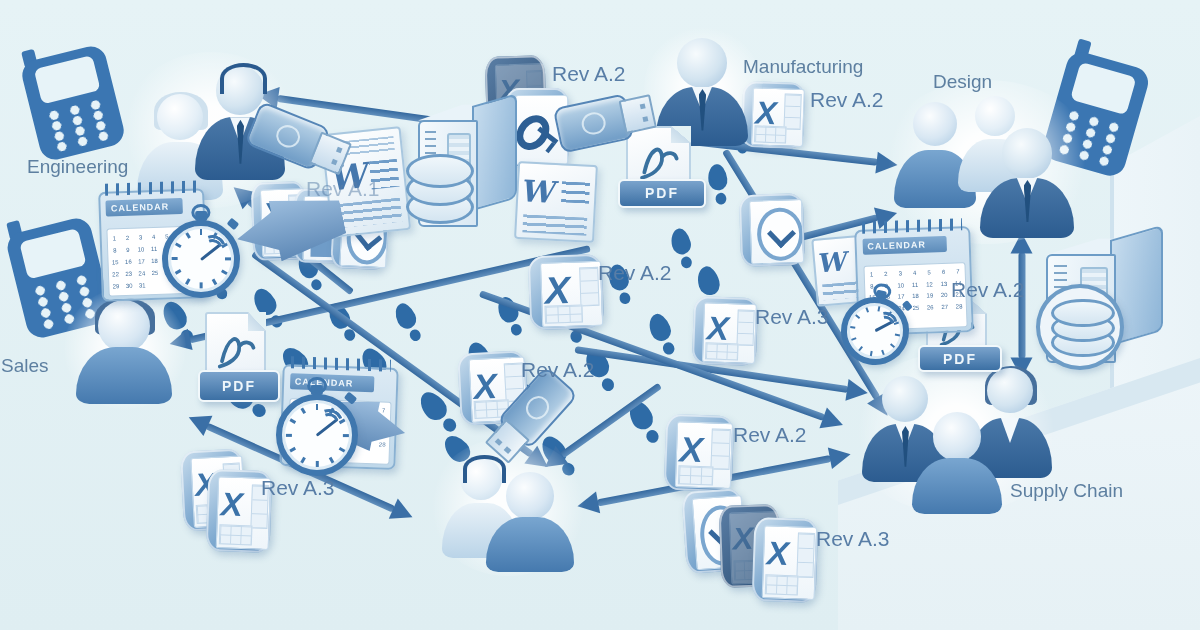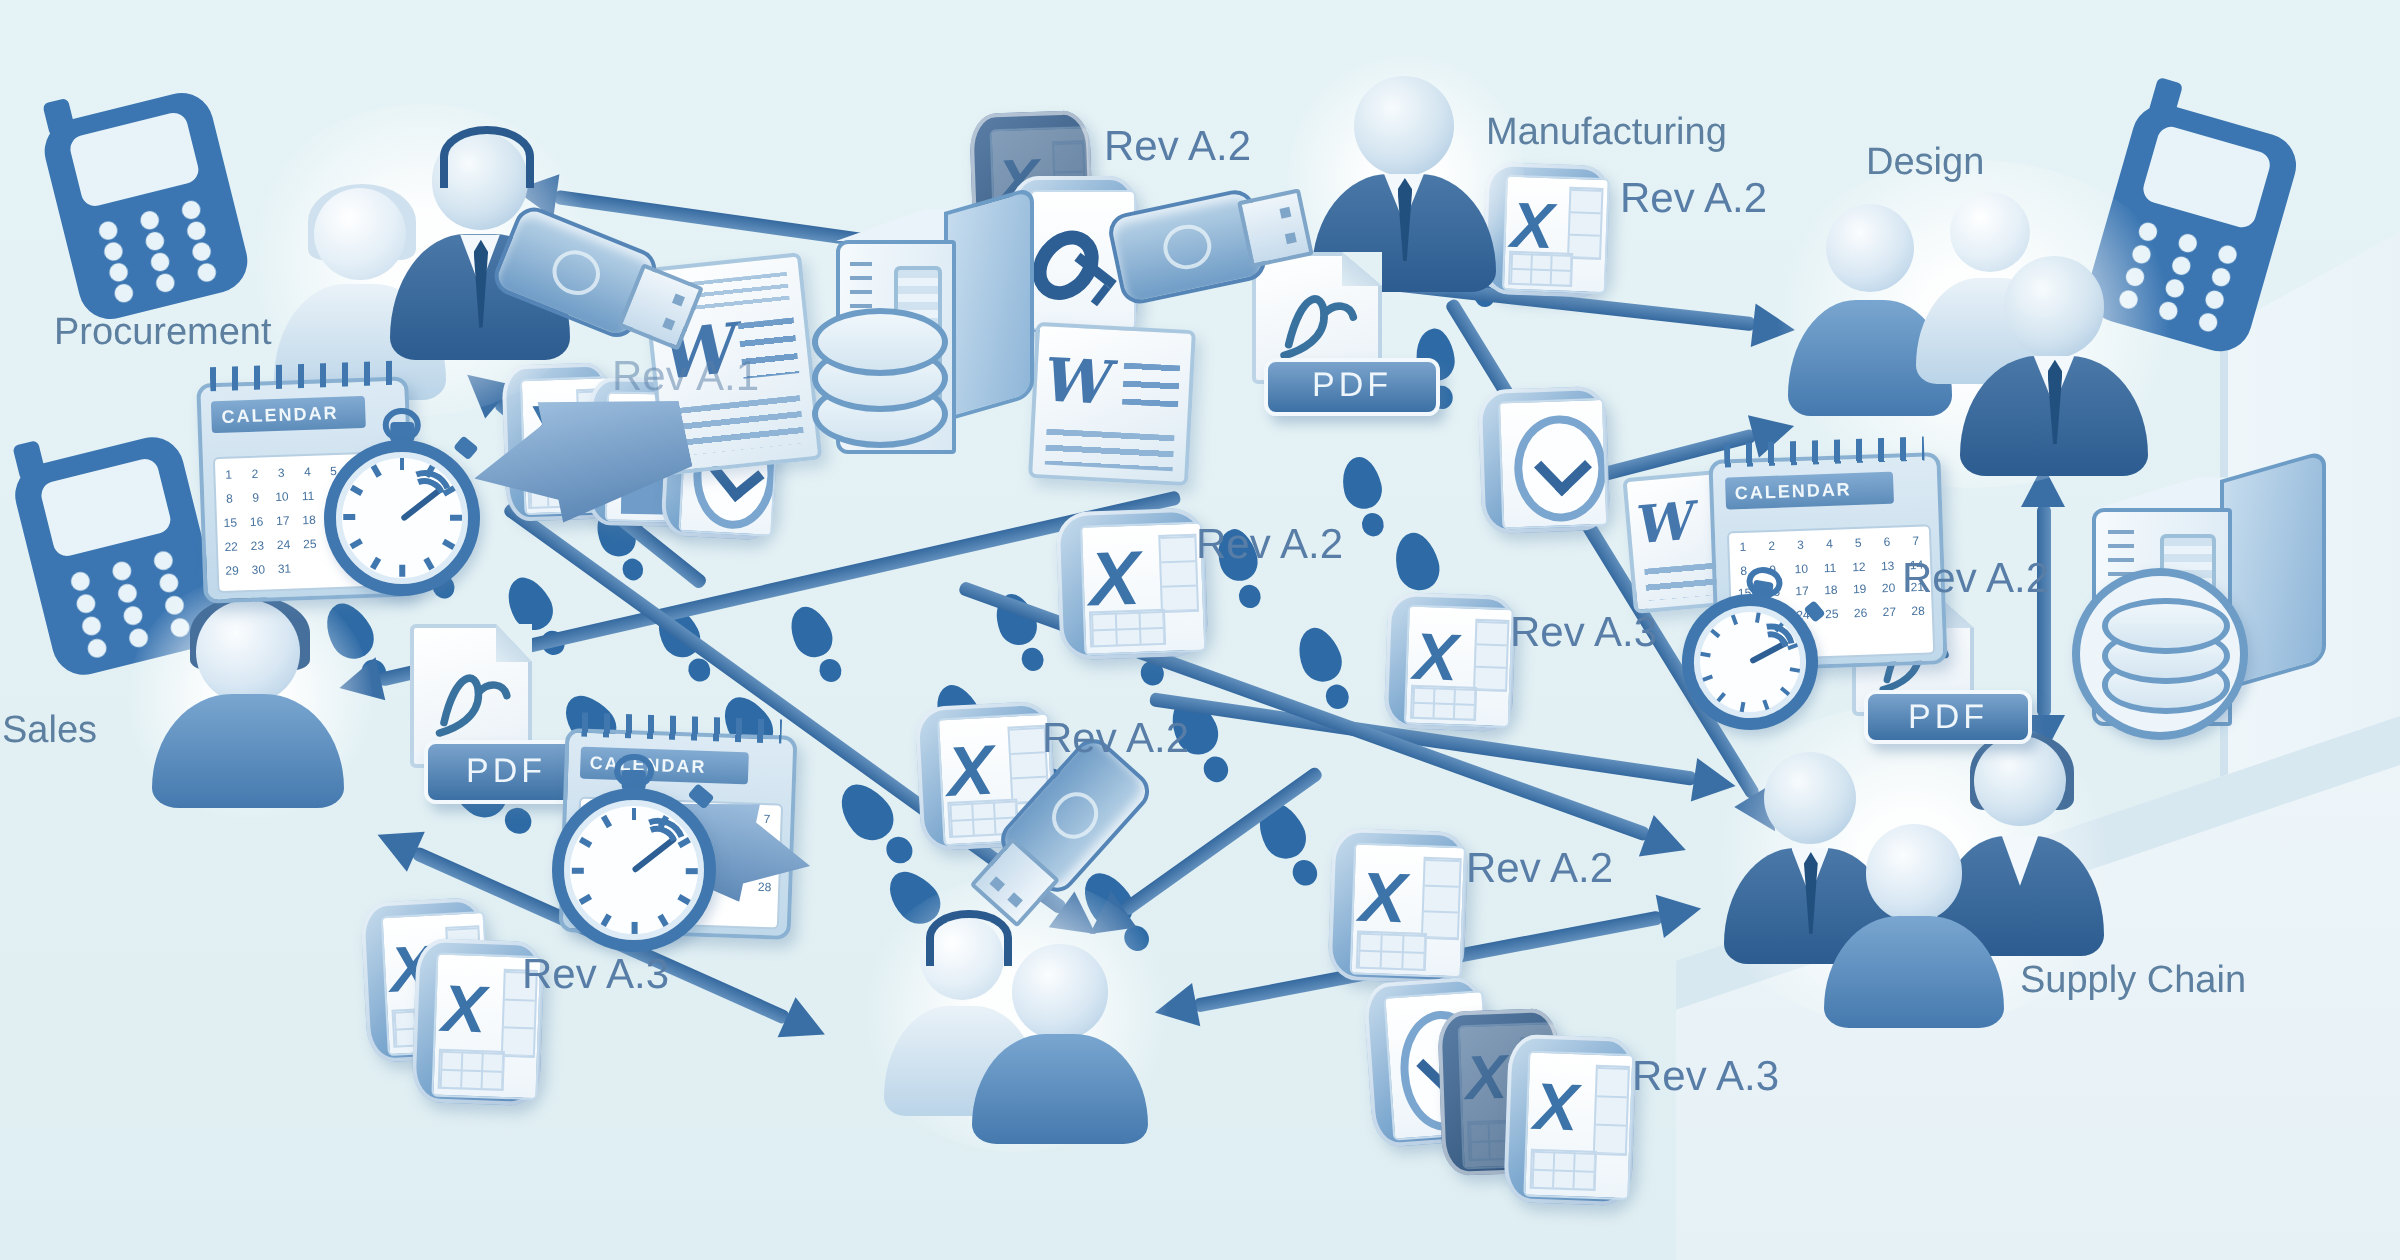--- a/index.html
+++ b/index.html
@@ -63,22 +63,22 @@
   .tile .psil::before{content:"";position:absolute;left:33%;top:16%;width:34%;height:34%;background:#6f9cc8;border-radius:50%;}
   .tile .psil::after{content:"";position:absolute;left:16%;top:54%;width:68%;height:42%;background:#6f9cc8;border-radius:50% 50% 0 0;}
   .tile .key{position:absolute;left:10%;top:14%;width:80%;height:72%;transform:rotate(38deg);}
   .tile .key::before{content:"";position:absolute;left:0;top:26%;width:38%;height:48%;border:7px solid #2d5f94;border-radius:50%;}
   .tile .key::after{content:"";position:absolute;left:42%;top:44%;width:56%;height:11%;background:#2d5f94;}
   .tile .kteeth{position:absolute;right:2%;top:55%;width:9%;height:22%;background:#2d5f94;box-shadow:-11px 0 0 #2d5f94;}
   
   .pdfw .pdfpage{position:absolute;left:12%;top:0;width:72%;height:76%;background:linear-gradient(165deg,#ffffff,#e9f1f7);border:2px solid #bcd4e6;border-radius:3px;}
   .pdfw .fold{position:absolute;right:-2px;top:-2px;width:32%;height:28%;background:linear-gradient(to bottom left,#e3f1f4 49%,#c9dcea 50%,#dfecf4);}
   .pdfw .pmark{position:absolute;left:10%;top:14%;width:80%;height:74%;}
-  .pdfw .pdfban{position:absolute;left:16px;bottom:0;width:100%;height:31%;background:linear-gradient(180deg,#7aa3cc,#3c70a4);
-    border:2px solid #f2f8fb;border-radius:6px;color:#eef6fb;font-weight:400;font-size:17px;letter-spacing:2px;
+  .pdfw .pdfban{position:absolute;left:2px;bottom:0;width:100%;height:31%;background:linear-gradient(180deg,#7aa3cc,#3c70a4);
+    border:2px solid #f2f8fb;border-radius:6px;color:#eef6fb;font-weight:700;font-size:14px;letter-spacing:2px;
     display:flex;align-items:center;justify-content:center;box-shadow:3px 4px 6px rgba(90,130,170,.35);}
   
   .cal{background:linear-gradient(180deg,#dceaf4,#bfd8ea);border:2px solid #8ab1d2;border-radius:7px;box-shadow:3px 4px 7px rgba(90,130,170,.3);}
   .cal .rings{position:absolute;left:5%;top:-10px;width:90%;height:12px;
     background-image:repeating-linear-gradient(90deg,#3f77ae 0 3px,transparent 3px 11px);}
   .cal .chead{position:absolute;left:5%;top:7%;width:66%;background:linear-gradient(180deg,#82abd2,#5d8cba);color:#f0f7fb;
     font-size:9px;font-weight:700;letter-spacing:1px;padding:3px 5px;border-radius:2px;}
   .cal .cpage{position:absolute;left:5%;top:33%;width:90%;height:62%;background:#fff;border:1px solid #b7cfe2;border-radius:3px;
     display:grid;grid-template-columns:repeat(7,1fr);align-content:space-evenly;font-size:6px;color:#46729f;text-align:center;}
   
@@ -725,21 +725,21 @@
     <i class="ub"></i>
       <i class="ut"></i>
       <i class="uc"></i>
   </div>
   <div class="ic usb" style="left:482px;top:398px;width:98px;height:40px;transform:rotate(132deg);">
     <i class="ub"></i>
       <i class="ut"></i>
       <i class="uc"></i>
   </div>
 
-  <div class="lbl dept" style="left:27px;top:156px;">Procurement</div>
+  <div class="lbl dept" style="left:27px;top:156px;">Engineering</div>
   <div class="lbl dept" style="left:1px;top:355px;">Sales</div>
   <div class="lbl dept" style="left:743px;top:56px;">Manufacturing</div>
   <div class="lbl dept" style="left:933px;top:71px;">Design</div>
   <div class="lbl dept" style="left:1010px;top:480px;">Supply Chain</div>
 
   <div class="lbl rev" style="left:306px;top:177px;opacity:.5;">Rev A.1</div>
   <div class="lbl rev" style="left:552px;top:62px;">Rev A.2</div>
   <div class="lbl rev" style="left:810px;top:88px;">Rev A.2</div>
   <div class="lbl rev" style="left:598px;top:261px;">Rev A.2</div>
   <div class="lbl rev" style="left:755px;top:305px;">Rev A.3</div>

